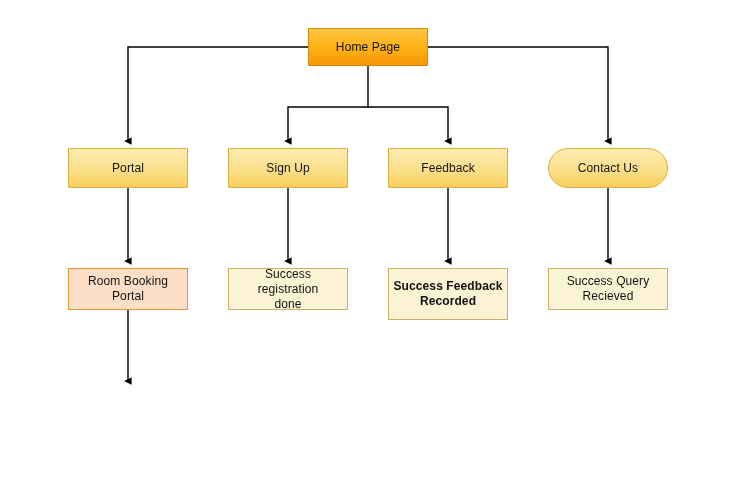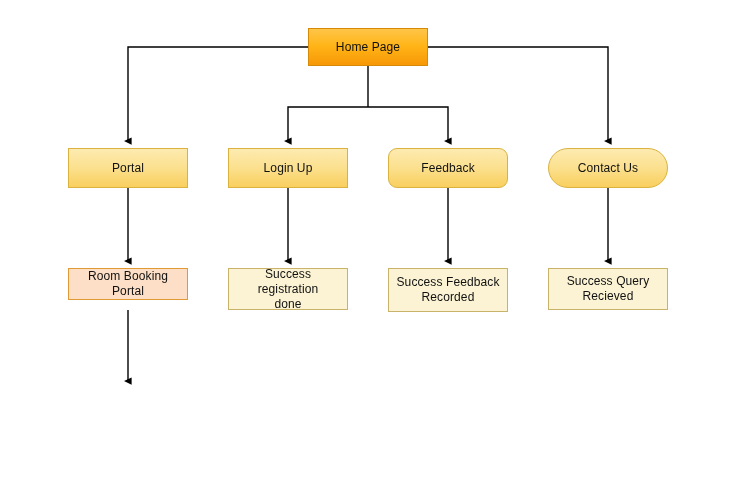--- a/index.html
+++ b/index.html
@@ -86,28 +86,28 @@
 
     <path d="M608,188 L608,261" fill="none" stroke="#000000" stroke-width="1.4" marker-end="url(#arrow)"></path>
 
     <path d="M128,310 L128,381" fill="none" stroke="#000000" stroke-width="1.4" marker-end="url(#arrow)"></path>
   </svg>
 
   <div class="node node-root" style="left: 308px; top: 28px; width: 120px; height: 38px;">Home Page</div>
 
   <div class="node node-level1" style="left: 68px; top: 148px; width: 120px; height: 40px;">Portal</div>
 
-  <div class="node node-level1" style="left: 228px; top: 148px; width: 120px; height: 40px;">Login Up</div>
+  <div class="node node-level1" style="left: 228px; top: 148px; width: 120px; height: 40px;">Sign Up</div>
 
-  <div class="node node-level1" style="left: 388px; top: 148px; width: 120px; height: 40px; border-radius: 9px;">Feedback</div>
+  <div class="node node-level1" style="left: 388px; top: 148px; width: 120px; height: 40px;">Feedback</div>
 
   <div class="node node-level1" style="left: 548px; top: 148px; width: 120px; height: 40px; border-radius: 20px;">Contact Us</div>
 
-  <div class="node node-portal" style="left: 68px; top: 268px; width: 120px; height: 32px;">Room Booking<br>Portal</div>
+  <div class="node node-portal" style="left: 68px; top: 268px; width: 120px; height: 42px;">Room Booking<br>Portal</div>
 
   <div class="node node-leaf" style="left: 228px; top: 268px; width: 120px; height: 42px;">Success registration<br>done</div>
 
-  <div class="node node-leaf" style="left: 388px; top: 268px; width: 120px; height: 44px;">Success Feedback<br>Recorded</div>
+  <div class="node node-leaf" style="left: 388px; top: 268px; width: 120px; height: 52px; font-weight: bold;">Success Feedback<br>Recorded</div>
 
   <div class="node node-leaf" style="left: 548px; top: 268px; width: 120px; height: 42px;">Success Query<br>Recieved</div>
 
 
 </div>
 
 </body></html>

